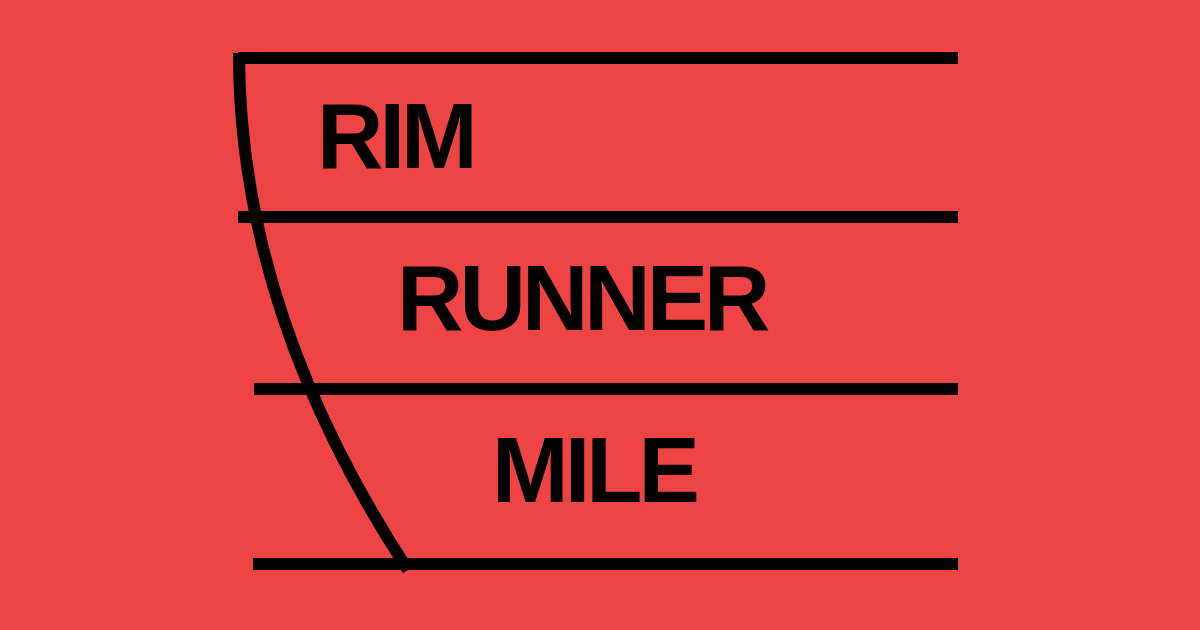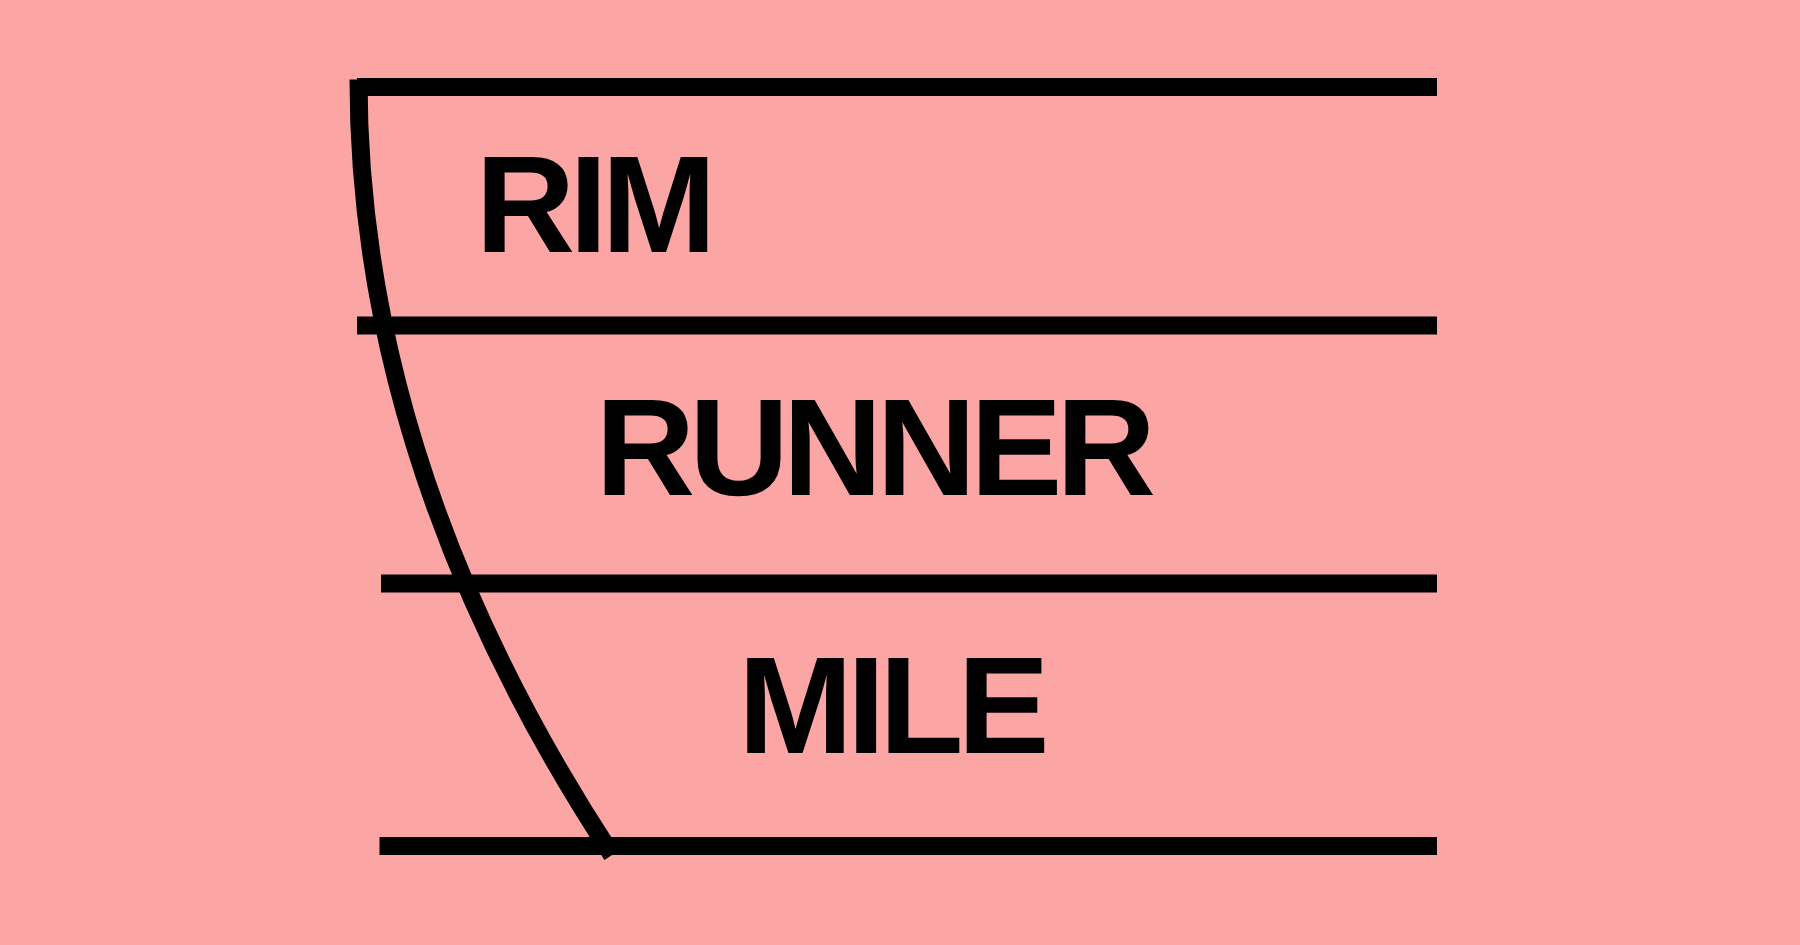--- a/index.html
+++ b/index.html
@@ -10,21 +10,21 @@
     width: 1200px;
     height: 630px;
     overflow: hidden;
     background: #ffffff;
     font-family: "Liberation Sans", sans-serif;
   }
   .canvas {
     position: relative;
     width: 1200px;
     height: 630px;
-    background: #fca5a5;
+    background: #ef4444;
   }
   .logo-svg {
     display: block;
   }
   .ink-line {
     stroke: #000000;
     stroke-width: 12;
     stroke-linecap: butt;
   }
   .ink-curve {

